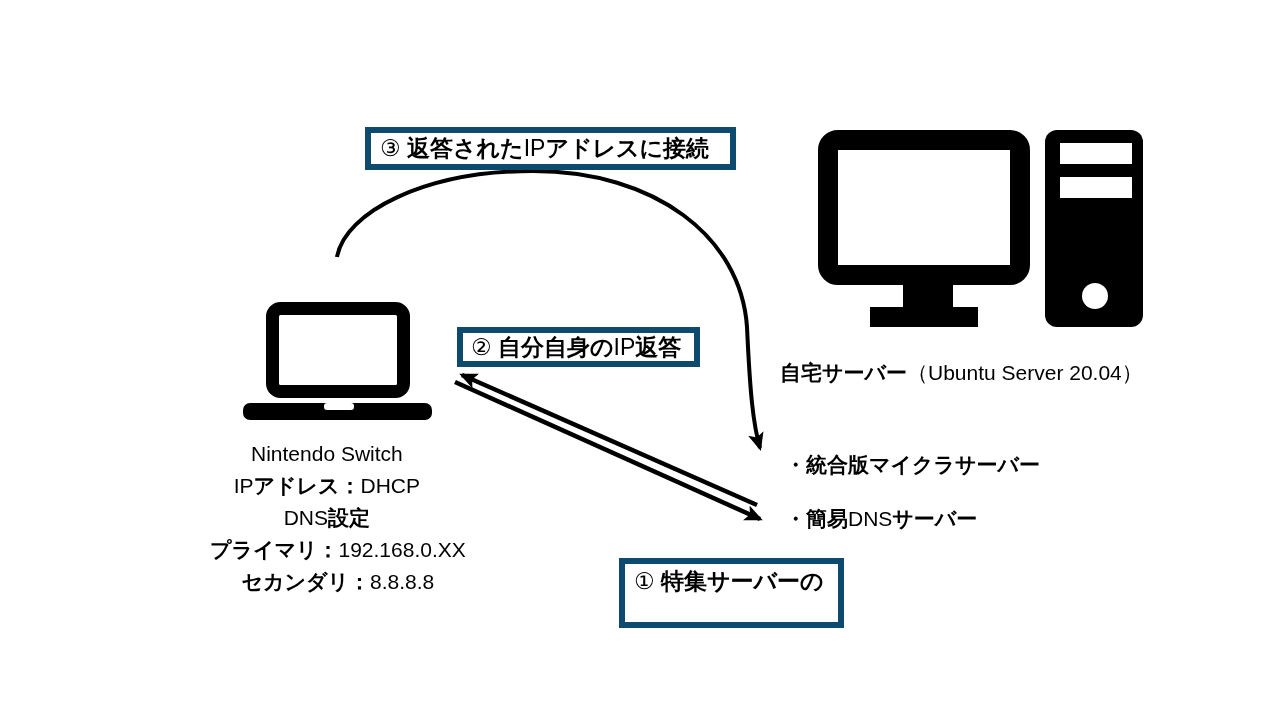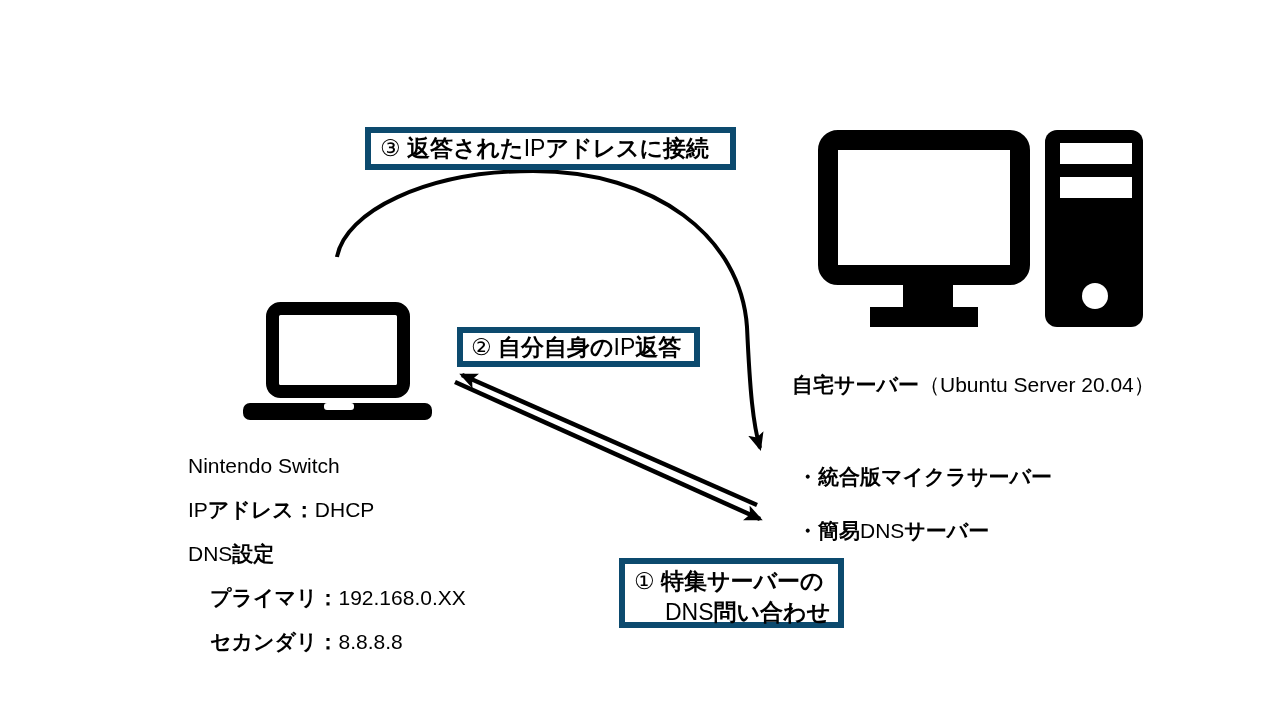--- a/index.html
+++ b/index.html
@@ -45,22 +45,22 @@
     padding: 2px 9px 0 9px;
   }
   #lb1 .indent2 { padding-left: 31px; }
   .textblock {
     position: absolute;
     font-size: 21px;
     line-height: 32px;
     white-space: nowrap;
     z-index: 2;
   }
-  .textblock p { margin: 12px; }
-  #switch-info { left: 176px; top: 438px; }
+  .textblock p { margin: 0; }
+  #switch-info { left: 188px; top: 438px; text-align: center; }
   #switch-info .indent { padding-left: 22px; }
   #server-info { left: 780px; top: 357px; line-height: 31px; }
   #bullet1 { left: 785px; top: 449px; text-align: right; }
   #bullet2 { left: 785px; top: 503px; }
   .b { font-weight: 700; }
 </style>
 </head>
 <body>
 
 <div class="slide">
@@ -98,21 +98,20 @@
   <div class="labelbox" id="lb3">
     <p><span>③ </span><span class="b">返答された</span><span>IP</span><span class="b">アドレスに接続</span></p>
   </div>
 
   <div class="labelbox" id="lb2">
     <p><span>② </span><span class="b">自分自身の</span><span>IP</span><span class="b">返答</span></p>
   </div>
 
   <div class="labelbox" id="lb1">
     <p><span>① </span><span class="b">特集サーバーの</span></p>
-    <p class="indent2"><span>DNS</span><span class="b">問い合わせ</span></p>
   </div>
 
   <div class="textblock" id="switch-info">
     <p><span>Nintendo Switch</span></p>
     <p><span>IP</span><span class="b">アドレス：</span><span>DHCP</span></p>
     <p><span>DNS</span><span class="b">設定</span></p>
     <p class="indent"><span class="b">プライマリ：</span><span>192.168.0.XX</span></p>
     <p class="indent"><span class="b">セカンダリ：</span><span>8.8.8.8</span></p>
   </div>
 

